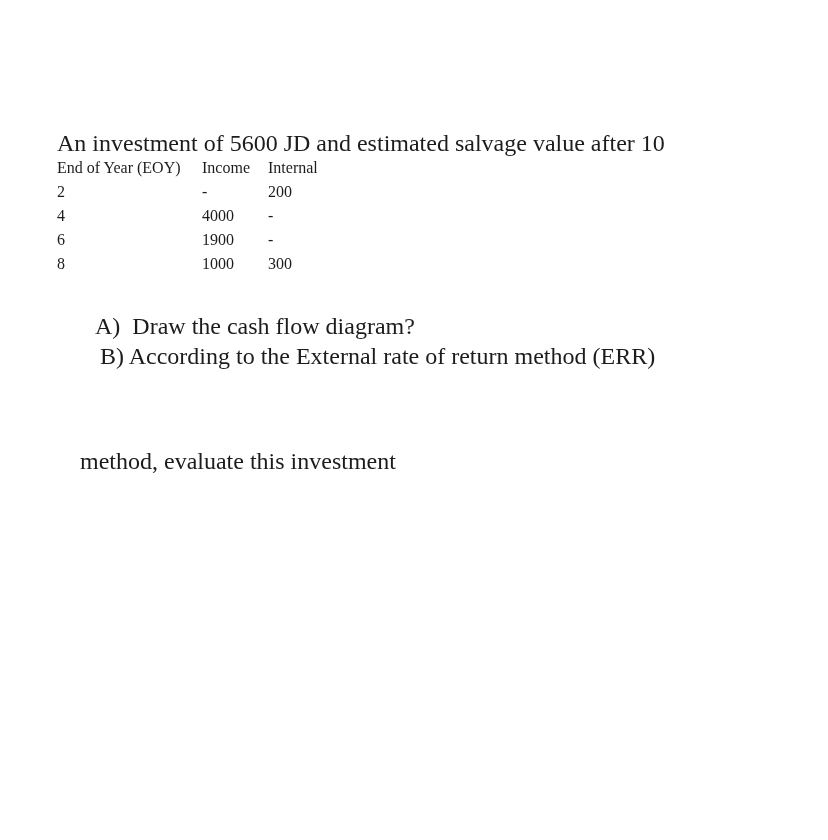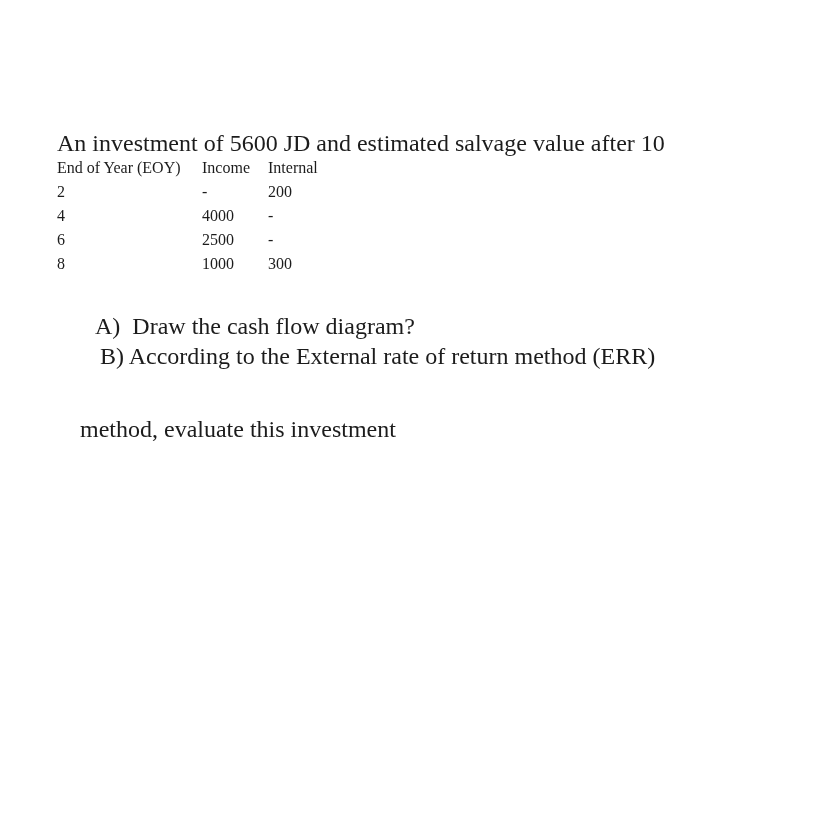--- a/index.html
+++ b/index.html
@@ -49,21 +49,21 @@
   .q-line {
     position: absolute;
     font-size: 24px;
     line-height: 30px;
     white-space: pre;
   }
   .q-a  { left: 95px;  top: 311px; }
   .q-b1 { left: 100px; top: 341px; }
   .q-b2 { left: 57px;  top: 371px; }
   .q-c1 { left: 90px;  top: 401px; }
-  .q-c2 { left: 80px;  top: 414px; }
+  .q-c2 { left: 80px;  top: 446px; }
 </style>
 </head>
 <body>
 
 <div class="page">
 
   <div class="intro">
     <div>An investment of 5600 JD and estimated salvage value after 10</div>
   </div>
 
@@ -78,21 +78,21 @@
       <div class="cell c2">-</div>
       <div class="cell c3">200</div>
     </div>
     <div class="t-row t-body">
       <div class="cell c1">4</div>
       <div class="cell c2">4000</div>
       <div class="cell c3">-</div>
     </div>
     <div class="t-row t-body">
       <div class="cell c1">6</div>
-      <div class="cell c2">2500</div>
+      <div class="cell c2">1900</div>
       <div class="cell c3">-</div>
     </div>
     <div class="t-row t-body">
       <div class="cell c1">8</div>
       <div class="cell c2">1000</div>
       <div class="cell c3">300</div>
     </div>
   </div>
 
   <div class="q-line q-a">A)  Draw the cash flow diagram?</div>

